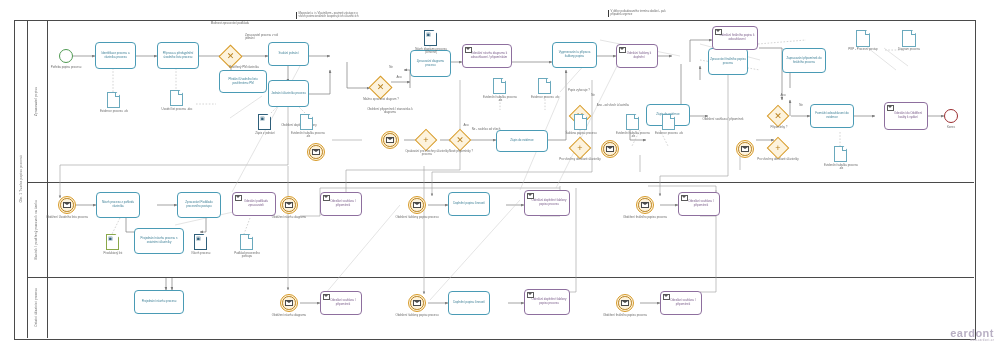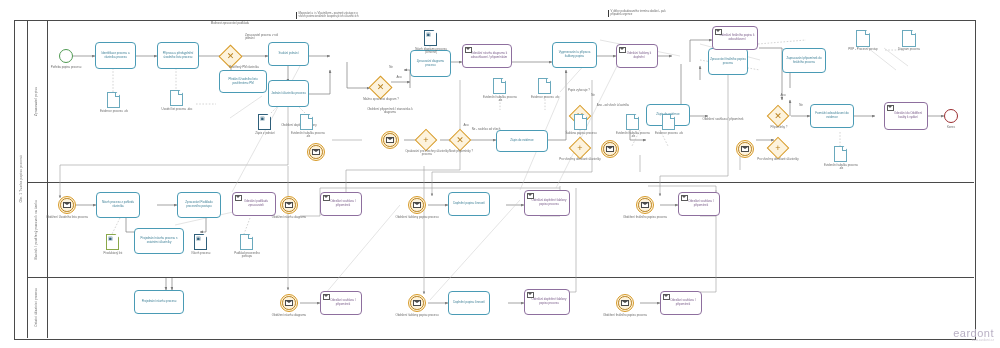--- a/index.html
+++ b/index.html
@@ -61,21 +61,21 @@
   .pool{position:absolute;border:1.1px solid #4a4a4a;background:transparent;}
   .poolhdr{position:absolute;border-right:1.1px solid #4a4a4a;
       display:flex;align-items:center;justify-content:center;}
   .vtext{writing-mode:vertical-rl;transform:rotate(180deg);
       font-size:3.2px;color:#6b6b6b;white-space:nowrap;letter-spacing:.2px;}
   .lanehdr{position:absolute;border-right:1.1px solid #4a4a4a;
       display:flex;align-items:center;justify-content:center;text-align:center;}
   .lanehdr .vtext{font-size:3px;line-height:1.25;white-space:normal;}
   .lanediv{position:absolute;height:0;border-top:1.1px solid #4a4a4a;}
 
-  .wm{position:absolute;right:6px;bottom:6px;text-align:right;}
+  .wm{position:absolute;right:6px;bottom:6px;text-align:right;font-weight:bold;}
   .wm .w1{font-size:11px;color:#b9b0c4;letter-spacing:.5px;}
   .wm .w2{font-size:2.6px;color:#c3bcc9;letter-spacing:.3px;}
 </style>
 </head>
 <body>
 
 <div id="stage">
 
   <div class="pool" style="left:14px;top:20px;width:960px;height:318px;"></div>
 

